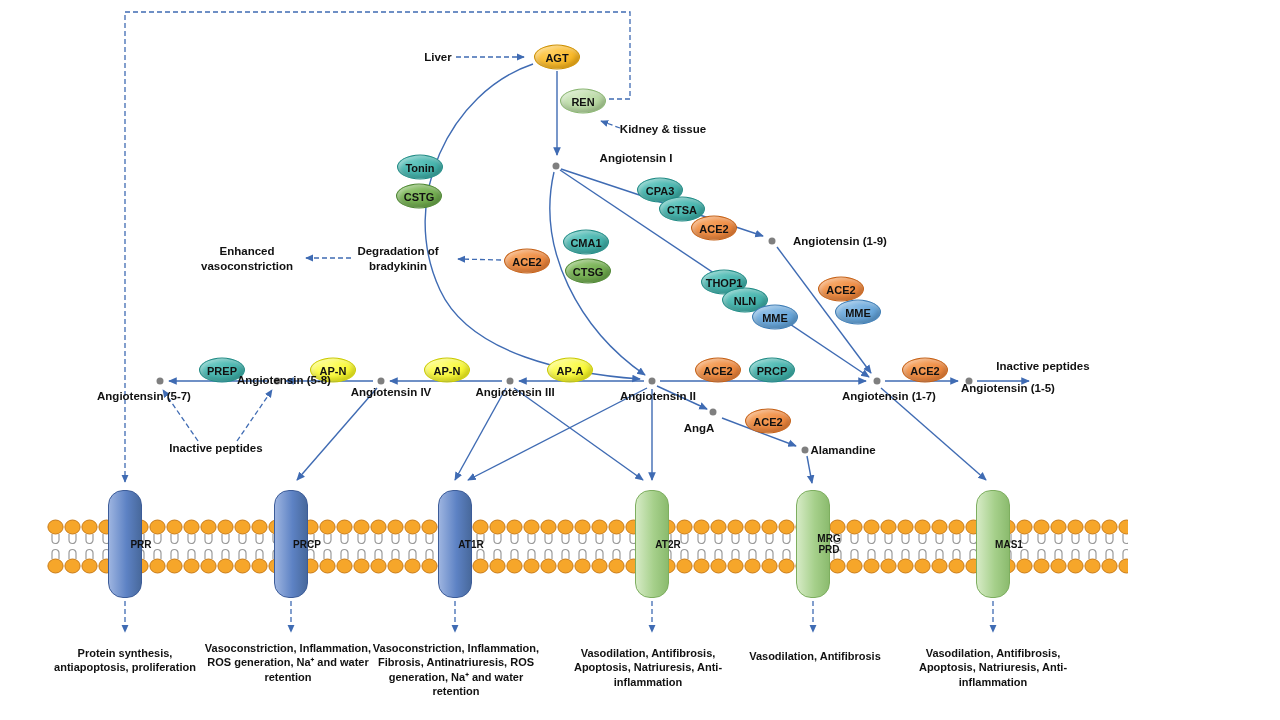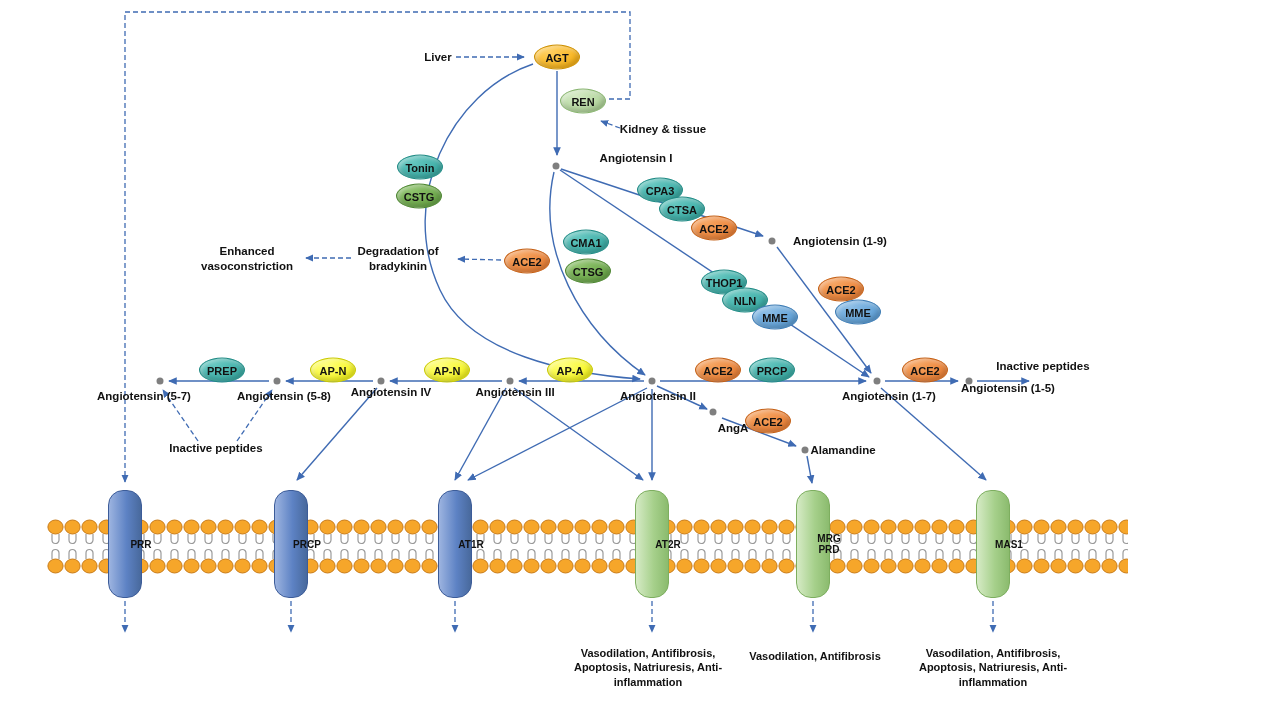--- a/index.html
+++ b/index.html
@@ -149,28 +149,31 @@
       <span>MAS1</span>
     </div>
 
   <div class="lbl" style="left:438px;top:57px">Liver</div>
   <div class="lbl" style="left:663px;top:129px">Kidney &amp; tissue</div>
   <div class="lbl" style="left:636px;top:158px">Angiotensin I</div>
   <div class="lbl" style="left:840px;top:241px">Angiotensin (1-9)</div>
   <div class="lbl wrap" style="left:247px;top:259px;width:122px">Enhanced vasoconstriction</div>
   <div class="lbl wrap" style="left:398px;top:259px;width:100px">Degradation of bradykinin</div>
   <div class="lbl" style="left:144px;top:396px">Angiotensin (5-7)</div>
-  <div class="lbl" style="left:284px;top:396px">Angiotensin (5-8)</div>
+  <div class="lbl" style="left:284px;top:380px">Angiotensin (5-8)</div>
   <div class="lbl" style="left:391px;top:392px">Angiotensin IV</div>
   <div class="lbl" style="left:515px;top:392px">Angiotensin III</div>
   <div class="lbl" style="left:658px;top:396px">Angiotensin II</div>
   <div class="lbl" style="left:889px;top:396px">Angiotensin (1-7)</div>
   <div class="lbl" style="left:1008px;top:388px">Angiotensin (1-5)</div>
   <div class="lbl" style="left:1043px;top:366px">Inactive peptides</div>
   <div class="lbl" style="left:216px;top:448px">Inactive peptides</div>
-  <div class="lbl" style="left:733px;top:428px">AngA</div>
+  <div class="lbl" style="left:699px;top:428px">AngA</div>
   <div class="lbl" style="left:843px;top:450px">Alamandine</div>
 
+  <div class="fx" style="left:40px;top:646px;width:170px">Protein synthesis, antiapoptosis, proliferation</div>
+  <div class="fx" style="left:198px;top:641px;width:180px">Vasoconstriction, Inflammation, ROS generation, Na⁺ and water retention</div>
+  <div class="fx" style="left:368px;top:641px;width:176px">Vasoconstriction, Inflammation, Fibrosis, Antinatriuresis, ROS generation, Na⁺ and water retention</div>
   <div class="fx" style="left:566px;top:646px;width:164px">Vasodilation, Antifibrosis, Apoptosis, Natriuresis, Anti-inflammation</div>
   <div class="fx" style="left:725px;top:649px;width:180px">Vasodilation, Antifibrosis</div>
   <div class="fx" style="left:909px;top:646px;width:168px">Vasodilation, Antifibrosis, Apoptosis, Natriuresis, Anti-inflammation</div>
 
 </div>
 
 </body></html>

